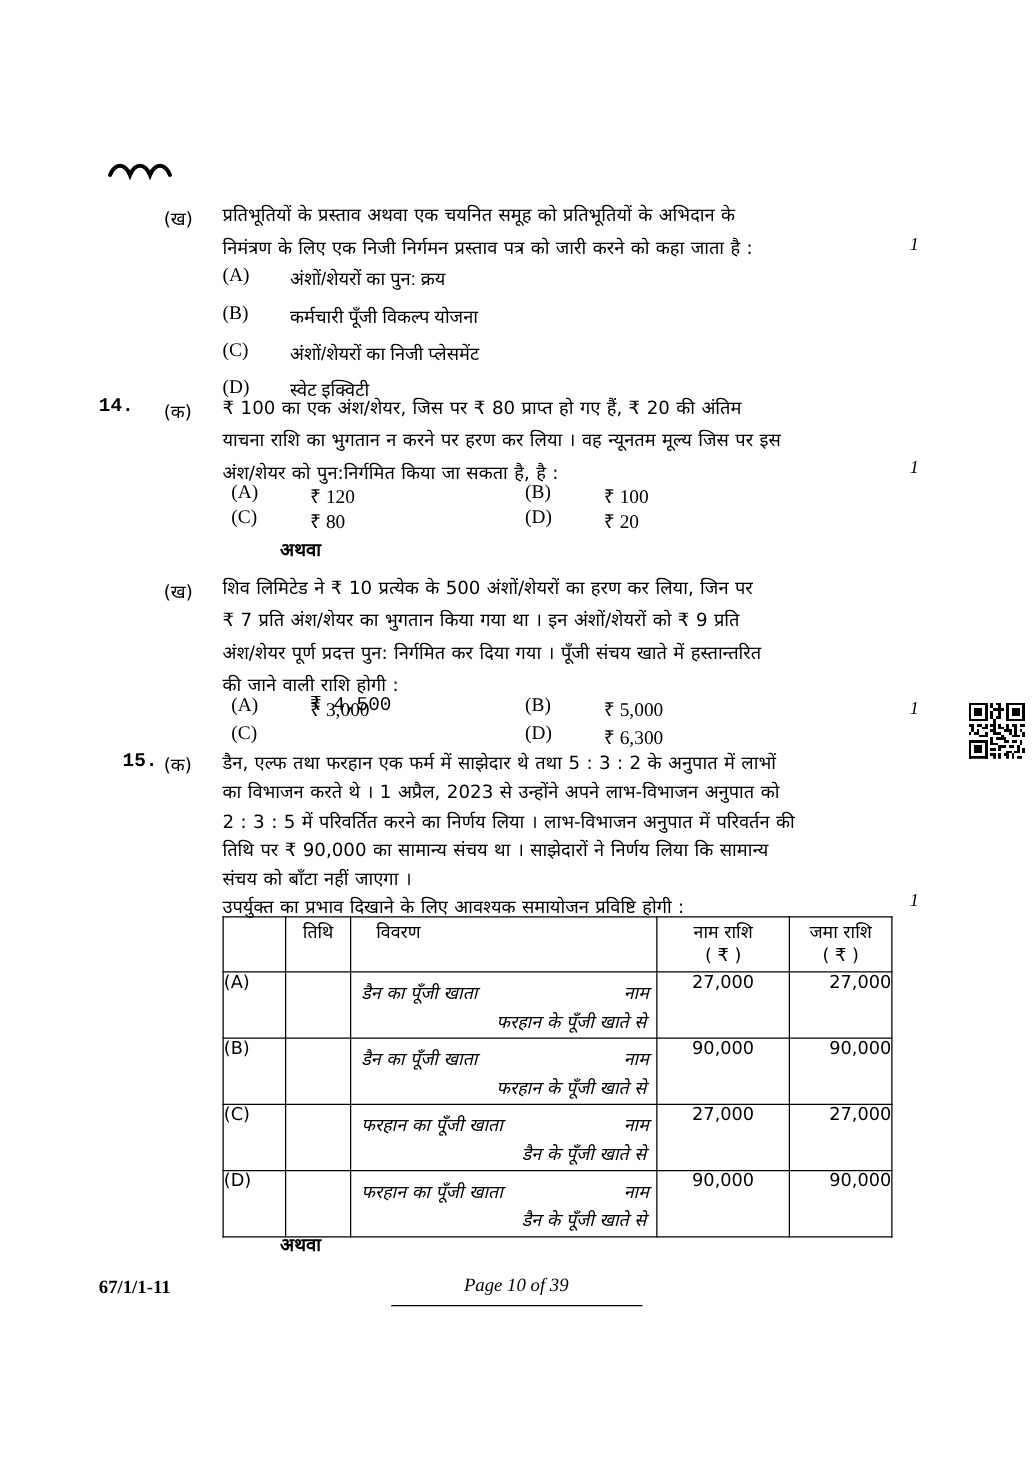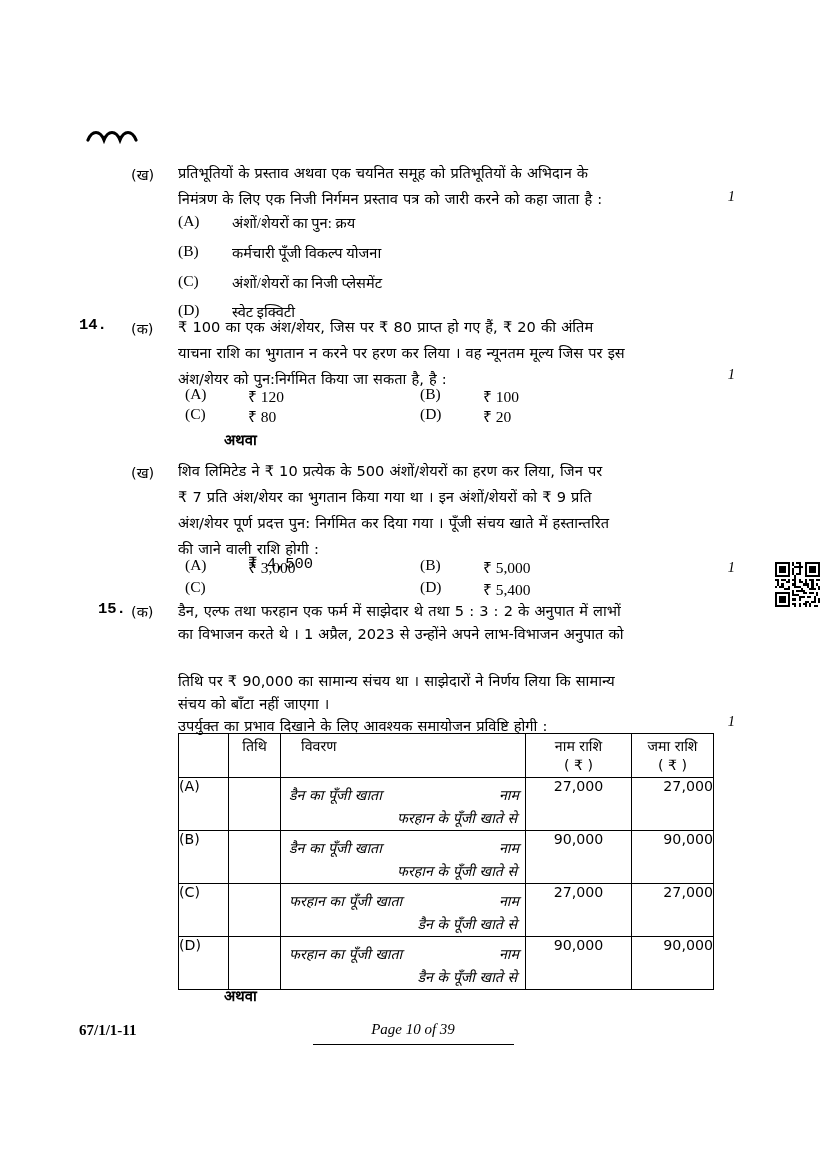--- a/index.html
+++ b/index.html
@@ -69,21 +69,21 @@
   }
 
   
   .opt-letter {
     position: absolute;
     font-family: "Liberation Serif", serif;
     font-size: 15.5px;
   }
   .opt-text {
     position: absolute;
-    font-family: Liberation Serif, serif;
+    font-family: Liberation Sans, sans-serif;
     font-size: 14.6px;
     white-space: nowrap;
   }
   .opt-text.rs {
     font-family: "Liberation Serif", serif;
     font-size: 15.5px;
   }
 
   .athwa {
     position: absolute;
@@ -258,21 +258,21 @@
   <div class="opt-letter" style="left:185px; top:556px;">(A)</div>
   <div class="opt-text rs" style="left:248px; top:556px;">₹  3,000</div>
 
   <div class="opt-letter" style="left:420px; top:556px;">(B)</div>
   <div class="opt-text rs" style="left:483px; top:556px;">₹  5,000</div>
 
   <div class="opt-letter" style="left:185px; top:578px;">(C)</div>
   <div class="opt-text rs" style="left:248px; top:554px;font-family:Liberation Mono, monospace;">₹  4,500</div>
 
   <div class="opt-letter" style="left:420px; top:578px;">(D)</div>
-  <div class="opt-text rs" style="left:483px; top:578px;">₹  5,400</div>
+  <div class="opt-text rs" style="left:483px; top:578px;">₹  6,300</div>
 
   <div class="qr">
     <svg width="45" height="45" viewBox="0 0 21 21" shape-rendering="crispEdges">
       <rect width="21" height="21" fill="#fff"></rect>
       <g fill="#000">
         <rect x="0" y="0" width="7" height="1"></rect>
           <rect x="0" y="0" width="1" height="7"></rect>
         <rect x="6" y="0" width="1" height="7"></rect>
           <rect x="0" y="6" width="7" height="1"></rect>
         <rect x="2" y="2" width="3" height="3"></rect>
@@ -344,20 +344,21 @@
           <rect x="14" y="20" width="1" height="1"></rect>
       </g>
     </svg>
   </div>
 
   <div class="qnum" style="left:79px; top:600px;margin-left:19px;">15.</div>
   <div class="qpart" style="left:131px; top:601px;">(क)</div>
 
   <div class="body-hi just" style="left:178px; top:598px; width:516px;">डैन, एल्फ तथा फरहान एक फर्म में साझेदार थे तथा 5 : 3 : 2 के अनुपात में लाभों</div>
   <div class="body-hi just" style="left:178px; top:621px; width:516px;">का विभाजन करते थे । 1 अप्रैल, 2023 से उन्होंने अपने लाभ-विभाजन अनुपात को</div>
+  <div class="body-hi just" style="left:178px; top:645px; width:516px;">2 : 3 : 5 में परिवर्तित करने का निर्णय लिया । लाभ-विभाजन अनुपात में परिवर्तन की</div>
   <div class="body-hi just" style="left:178px; top:668px; width:516px;">तिथि पर ₹  90,000 का सामान्य संचय था । साझेदारों ने निर्णय लिया कि सामान्य</div>
   <div class="body-hi" style="left:178px; top:691px; width:516px;">संचय को बाँटा नहीं जाएगा ।</div>
 
   <div class="body-hi" style="left:178px; top:713px; width:516px;">उपर्युक्त का प्रभाव दिखाने के लिए आवश्यक समायोजन प्रविष्टि होगी :</div>
   <div class="marks" style="top:713px;">1</div>
 
   <table class="jtable">
     <thead>
       <tr>
         <td class="col-lbl"></td>

